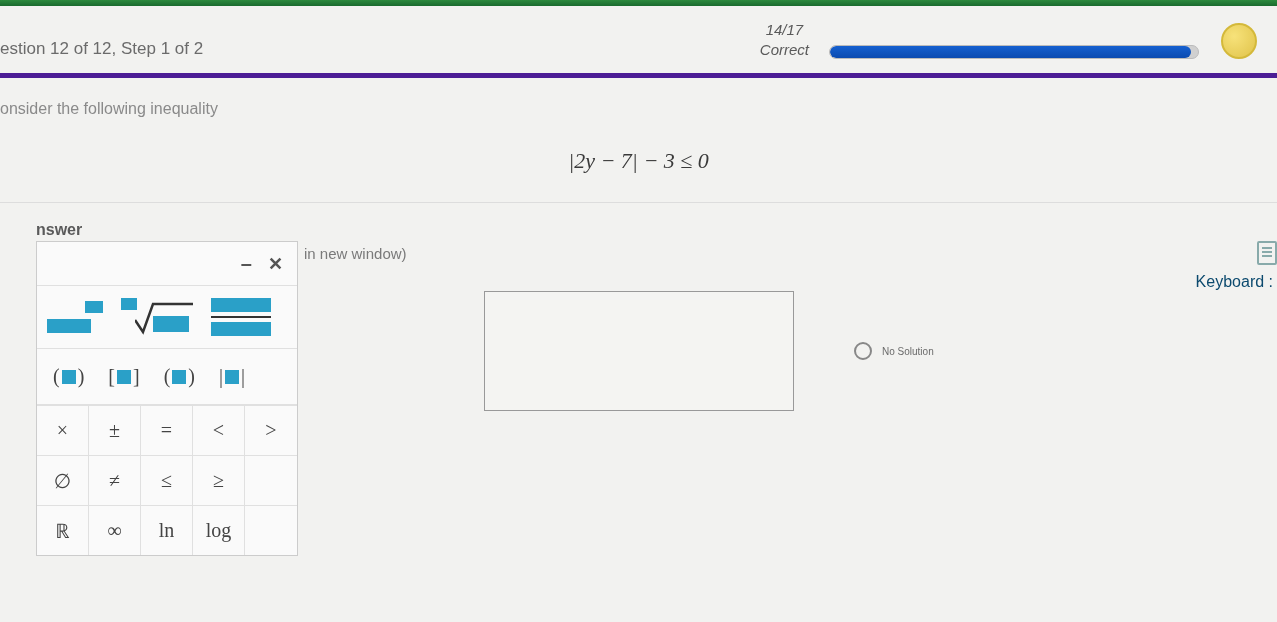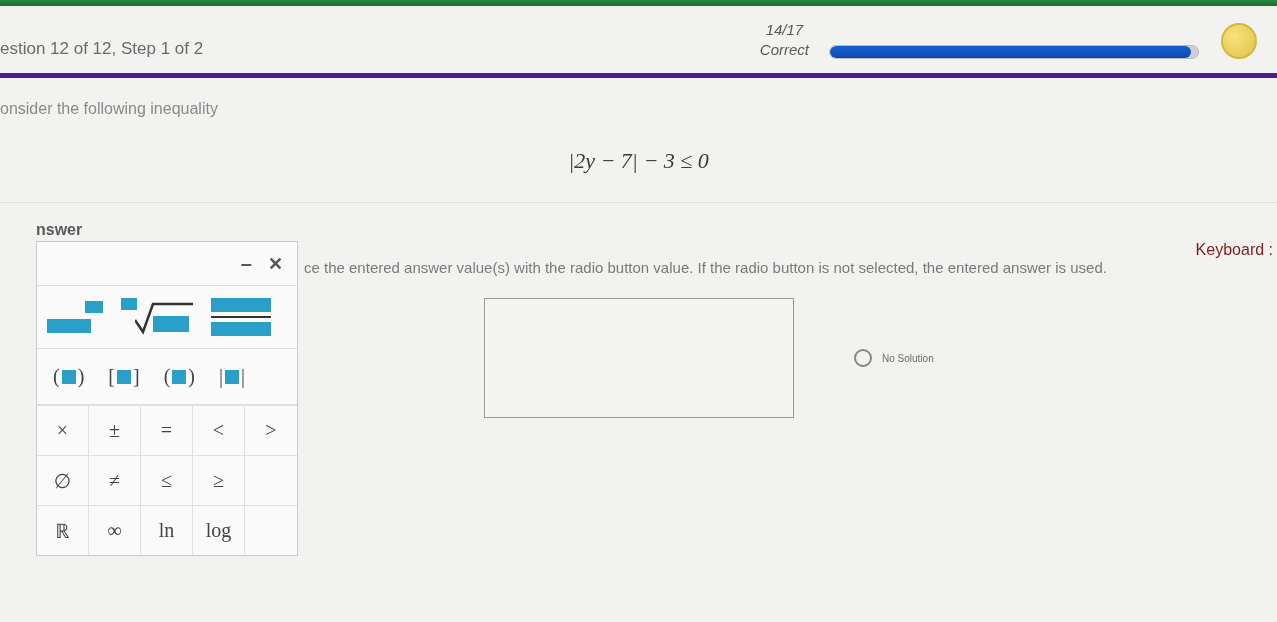--- a/index.html
+++ b/index.html
@@ -170,21 +170,21 @@
       position: relative;
     }
     .hint-links {
       color:#7a7a7a;
       font-size:15px;
       padding: 0 0 8px 0;
       display:flex;
       justify-content:space-between;
       align-items:center;
     }
-    .kbd-label { color:#7f1d1d; }
+    .kbd-label { color:#0c4a6e; }
     .hint-text {
       color:#7a7a7a;
       font-size:15px;
       padding-bottom: 22px;
     }
     .input-row {
       display:flex;
       align-items:center;
       gap: 60px;
       padding-left: 180px;
@@ -284,24 +284,29 @@
 
           <div class="cell">ℝ</div>
           <div class="cell">∞</div>
           <div class="cell">ln</div>
           <div class="cell">log</div>
           <div class="cell"></div>
         </div>
       </div>
 
       <div class="answer-body">
+        <div class="hint-links">
+          <span>in new window)</span>
+          <span style="display:flex;align-items:center;gap:14px;">
+            <span class="doc-icon"></span>
+          </span>
+        </div>
         <div style="text-align:right;padding-right:4px;">
           <span class="kbd-label">Keyboard :</span>
         </div>
-        <div class="hint-text">ce the entered answer value(s) with the radio button value. If the radio button is not selected, the entered answer is used.</div>
 
         <div class="input-row">
           <div class="answer-box"></div>
           <div class="radio-wrap">
             <span class="radio-circle"></span>
             <span>No Solution</span>
           </div>
         </div>
       </div>
     </div>

